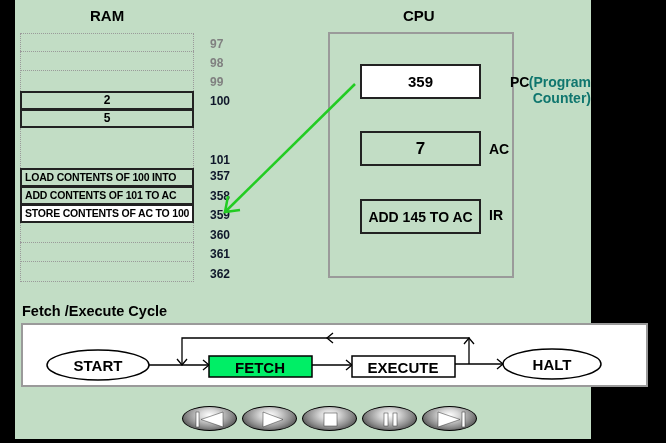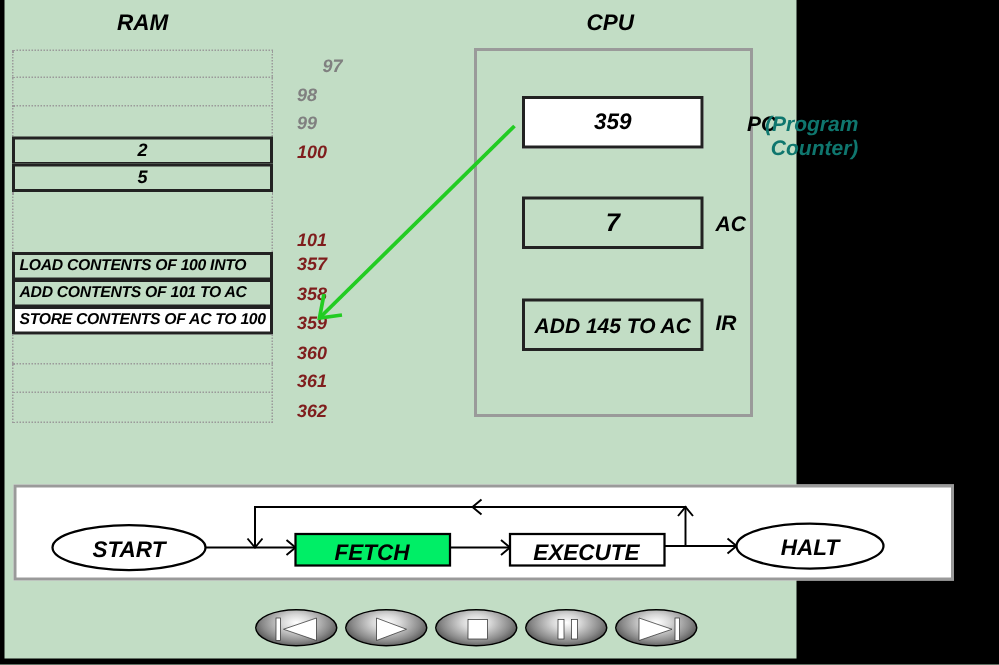--- a/index.html
+++ b/index.html
@@ -1,27 +1,27 @@
 <!DOCTYPE html>
 <html><head>
 <meta charset="utf-8">
 <style>
   html, body { margin:0; padding:0; }
   body { width:666px; height:443px; background:#000; position:relative; overflow:hidden;
          font-family:"Liberation Sans", sans-serif; }
-  #stage { position:absolute; left:3px; top:0; width:528px; height:439px; background:#c2ddc5;font-style:italic; }
+  #stage { position:absolute; left:15px; top:0; width:576px; height:439px; background:#c2ddc5; }
   .abs { position:absolute; }
   .title { font-weight:bold; font-size:15px; color:#000; }
   .ram-slot { position:absolute; left:5px; width:174px; height:18px; border-left:1px dotted #9a9a9a; border-right:1px dotted #9a9a9a; box-sizing:border-box; }
   .ram-dotline { position:absolute; left:5px; width:174px; height:0; border-top:1px dotted #9a9a9a; }
   .ram-cell { position:absolute; left:5px; width:174px; height:19px; border:2px solid #222; box-sizing:border-box;
               font-weight:bold; font-size:12px; text-align:center; line-height:15px; color:#000; background:#c2ddc5; }
   .ram-cell.instr { text-align:left; padding-left:3px; font-size:10.5px; letter-spacing:-0.2px; }
   .ram-cell.hl { background:#fff; }
-  .addr { position:absolute; left:195px; font-weight:bold; font-size:12px; color:#7f1d1d; }
+  .addr { position:absolute; left:195px; font-weight:bold; font-size:12px; color:#0f172a; }
   .addr.dim { color:#808080; }
   #cpu-box { left:313px; top:32px; width:186px; height:246px; border:2px solid #9a9a9a; box-sizing:border-box; }
   .reg { position:absolute; left:345px; width:121px; height:35px; border:2px solid #222; box-sizing:border-box;
          font-weight:bold; text-align:center; color:#000; }
   .reg-name { position:absolute; left:474px; font-weight:bold; font-size:14px; color:#000; }
   .reg-desc { position:absolute; left:507px; font-weight:bold; font-size:14px; color:#0f766e;text-align:right; }
   #cycle-panel { left:6px; top:323px; width:627px; height:64px; background:#fff; border:2px solid #9a9a9a; box-sizing:border-box; }
   .node-text { font-weight:bold; font-size:15px; fill:#000; }
   .ctrl { position:absolute; top:406px; width:55px; height:25px; border-radius:50%;
           background:radial-gradient(ellipse at 50% 35%, #ffffff 0%, #d8d8d8 25%, #8a8a8a 60%, #1a1a1a 100%);
@@ -33,21 +33,21 @@
 
 <div id="stage">
 
   <div class="abs title" style="left:75px;top:7px;">RAM</div>
 
   <div>
     <div class="ram-dotline" style="top:33px;"></div>
     <div class="ram-slot" style="top:33px;height:58px;"></div>
     <div class="ram-dotline" style="top:51px;"></div>
     <div class="ram-dotline" style="top:70px;"></div>
-    <div class="addr dim" style="top:37px;margin-left:17px;">97</div>
+    <div class="addr dim" style="top:37px;">97</div>
     <div class="addr dim" style="top:56px;">98</div>
     <div class="addr dim" style="top:75px;">99</div>
 
     <div class="ram-cell" style="top:91px;">2</div>
     <div class="addr" style="top:94px;">100</div>
     <div class="ram-cell" style="top:109px;">5</div>
     <div class="addr" style="top:113px;margin-top:40px;">101</div>
 
     <div class="ram-slot" style="top:128px;height:40px;"></div>
 
@@ -78,20 +78,21 @@
   <div class="reg-name" style="top:141px;">AC</div>
 
   <div class="reg" style="top:199px;font-size:14px;line-height:33px;">ADD 145 TO AC</div>
   <div class="reg-name" style="top:207px;">IR</div>
 
   <svg class="abs" style="left:0;top:0;" width="660" height="439">
     <line x1="340" y1="84" x2="210" y2="212" stroke="#22cc22" stroke-width="2.5"></line>
     <polyline points="213,196 210,212 225,210" fill="none" stroke="#22cc22" stroke-width="2.5"></polyline>
   </svg>
 
+  <div class="abs title" style="left:7px;top:303px;font-size:14.5px;">Fetch /Execute Cycle</div>
   <div id="cycle-panel" class="abs"></div>
 
   <svg class="abs" style="left:0;top:0;" width="660" height="439">
 
     <ellipse cx="83" cy="365" rx="51" ry="15" fill="#fff" stroke="#000" stroke-width="1.5"></ellipse>
     <text x="83" y="371" text-anchor="middle" class="node-text">START</text>
 
     <line x1="134" y1="365" x2="194" y2="365" stroke="#000" stroke-width="1.3"></line>
     <polyline points="188,360 194,365 188,370" fill="none" stroke="#000" stroke-width="1.3"></polyline>
 

